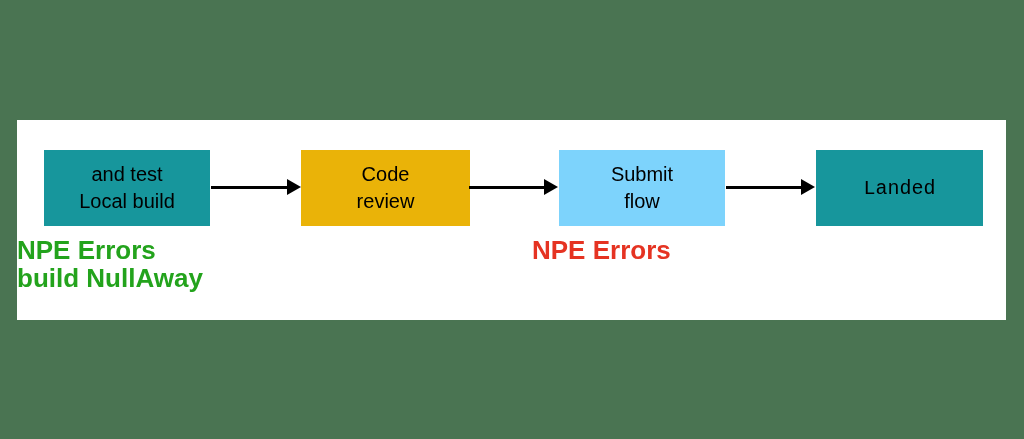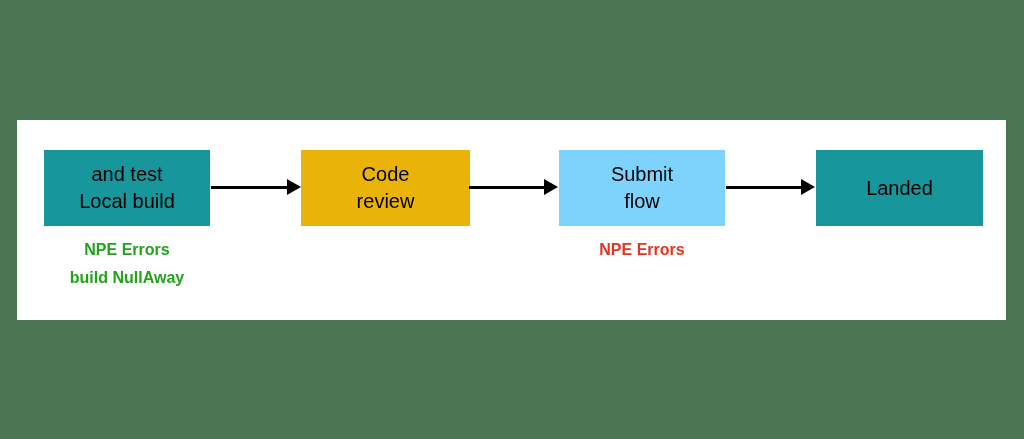--- a/index.html
+++ b/index.html
@@ -44,22 +44,22 @@
   .arrow .head {
     position: absolute; right: 0; top: 0;
     width: 0; height: 0;
     border-top: 8.5px solid transparent;
     border-bottom: 8.5px solid transparent;
     border-left: 14px solid #000000;
   }
   .annotation {
     position: absolute; top: 236px;
     width: 220px;
-    font-size: 16px; line-height: 28px;
-    font-weight: bold; text-align: center;
+    font-size: 26px; line-height: 28px;
+    font-weight: bold; text-align: left;
   }
   .annotation-nullaway { left: 17px; }
   .annotation-oldflow  { left: 532px; }
   .annotation span, .box span { display: block; }
 </style>
 </head>
 <body>
 
 <div class="slide" style="background-color: rgb(74, 116, 82);">
 
@@ -88,21 +88,21 @@
   <div class="box box3" style="background-color: #7dd3fc;">
     <span>Submit</span>
     <span>flow</span>
   </div>
 
   <div class="arrow arrow3">
     <div class="shaft" style="background-color: rgb(0, 0, 0);"></div>
     <div class="head" style="border-left-color: rgb(0, 0, 0);"></div>
   </div>
 
-  <div class="box box4" style="background-color: rgb(23, 150, 156);">
+  <div class="box box4" style="background-color: rgb(23, 150, 156); font-family: Liberation Mono, monospace;">
     <span>Landed</span>
   </div>
 
   <div class="annotation annotation-nullaway" style="color: rgb(35, 163, 28);">
     <span>NPE Errors</span>
     <span>build NullAway</span>
   </div>
 
   <div class="annotation annotation-oldflow" style="color: rgb(229, 51, 34);">
     <span>NPE Errors</span>

